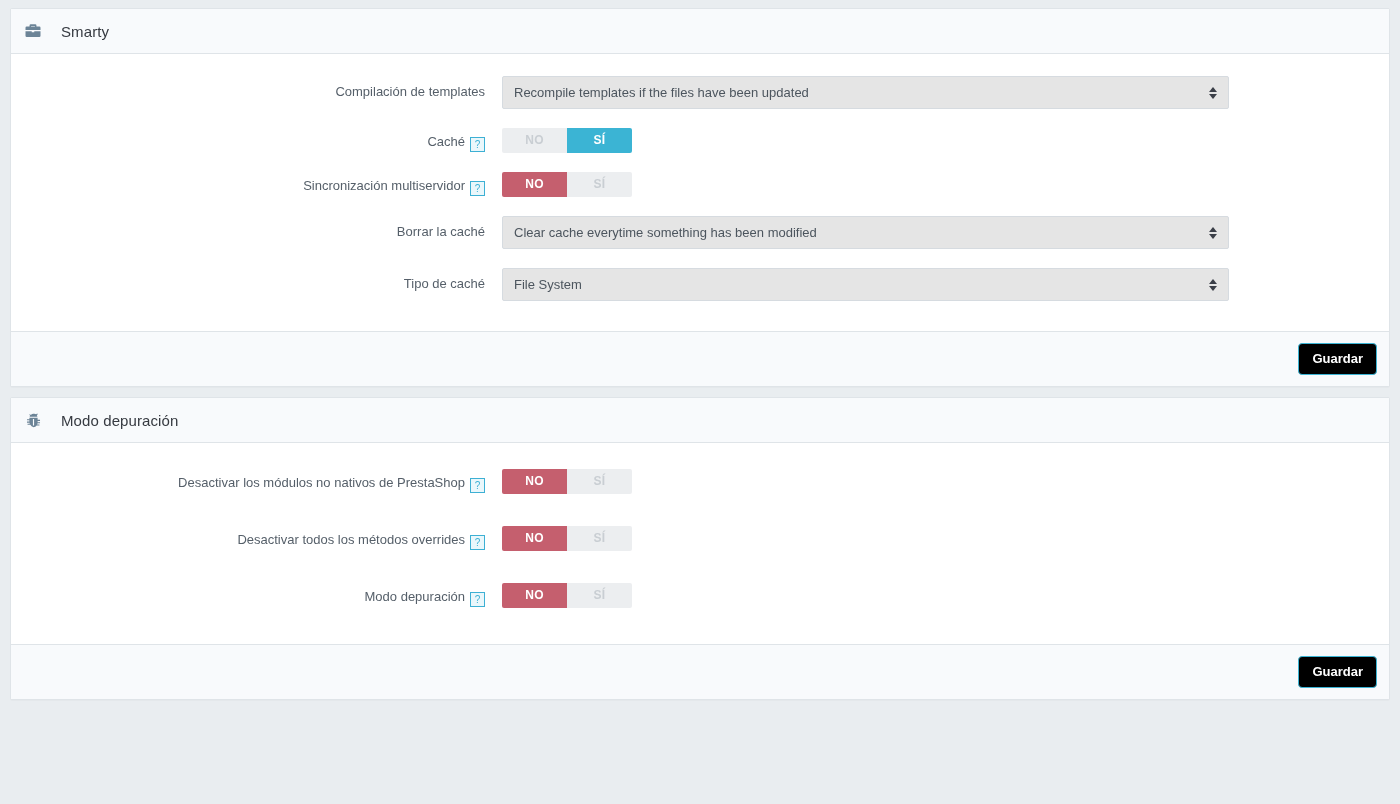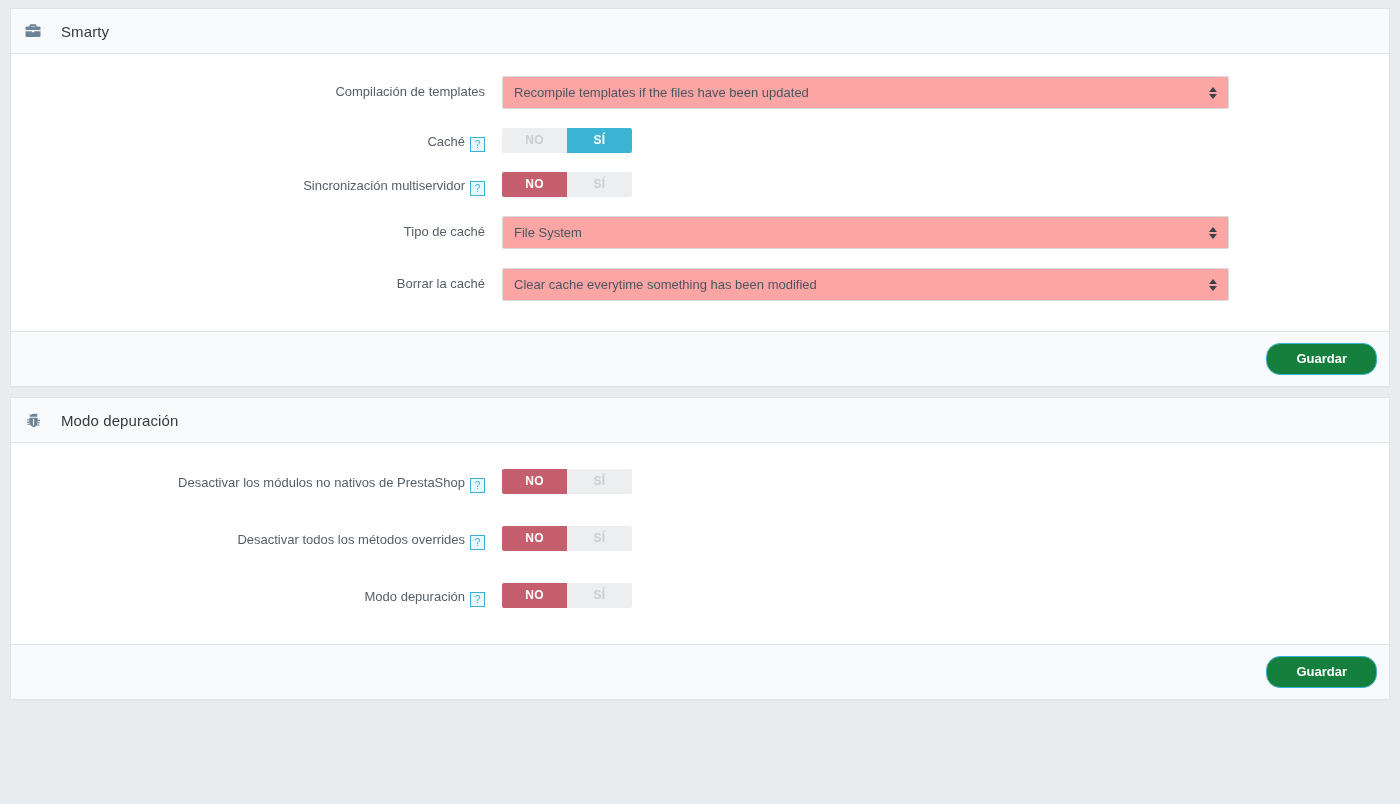--- a/index.html
+++ b/index.html
@@ -105,21 +105,21 @@
   }
   select.form-select {
     -webkit-appearance: none;
     -moz-appearance: none;
     appearance: none;
     width: 100%;
     height: 33px;
     padding: 4px 28px 4px 11px;
     border: 1px solid #d6dbe0;
     border-radius: 2px;
-    background: #fca5a5;
+    background: #e5e5e5;
     color: #4c555e;
     font-family: "Liberation Sans", sans-serif;
     font-size: 13px;
     line-height: 23px;
     outline: none;
   }
   .select-arrows {
     position: absolute;
     right: 11px;
     top: 0;
@@ -158,27 +158,27 @@
     font-size: 12px;
     font-weight: bold;
     letter-spacing: .3px;
   }
   .switch span.off-state { background: #eceef0; color: #c9ced3; }
   .switch span.on-yes    { background: #3bb4d4; color: #ffffff; }
   .switch span.on-no     { background: #c55f6e; color: #ffffff; }
 
   
   .btn-save {
-    background: #15803d;
+    background: #000000;
     border: 1px solid #3bb4d4;
-    border-radius: 14px;
+    border-radius: 4px;
     color: #ffffff;
     font-size: 13px;
     font-weight: bold;
-    padding: 0 29px;
+    padding: 0 13px;
     height: 32px;
     line-height: 30px;
     cursor: pointer;
     font-family: "Liberation Sans", sans-serif;
   }
 
   .panel-body.debug { padding: 26px 12px 36px 12px; }
   .debug .form-row { margin-bottom: 32px; }
   .debug .form-row:last-child { margin-bottom: 0; }
 </style>
@@ -236,43 +236,43 @@
         <div class="ctrl-field">
           <div class="switch">
             <span class="on-no">NO</span>
             <span class="off-state">SÍ</span>
           </div>
         </div>
       </div>
 
       <div class="form-row">
         <div class="ctrl-label">
-          <span>Tipo de caché</span>
+          <span>Borrar la caché</span>
         </div>
         <div class="ctrl-field">
           <div class="select-wrap">
             <select class="form-select">
-              <option>File System</option>
+              <option>Clear cache everytime something has been modified</option>
             </select>
             <span class="select-arrows">
               <i class="up"></i>
                 <i class="down"></i>
             </span>
           </div>
         </div>
       </div>
 
       <div class="form-row">
         <div class="ctrl-label">
-          <span>Borrar la caché</span>
+          <span>Tipo de caché</span>
         </div>
         <div class="ctrl-field">
           <div class="select-wrap">
             <select class="form-select">
-              <option>Clear cache everytime something has been modified</option>
+              <option>File System</option>
             </select>
             <span class="select-arrows">
               <i class="up"></i>
                 <i class="down"></i>
             </span>
           </div>
         </div>
       </div>
 
     </div>

